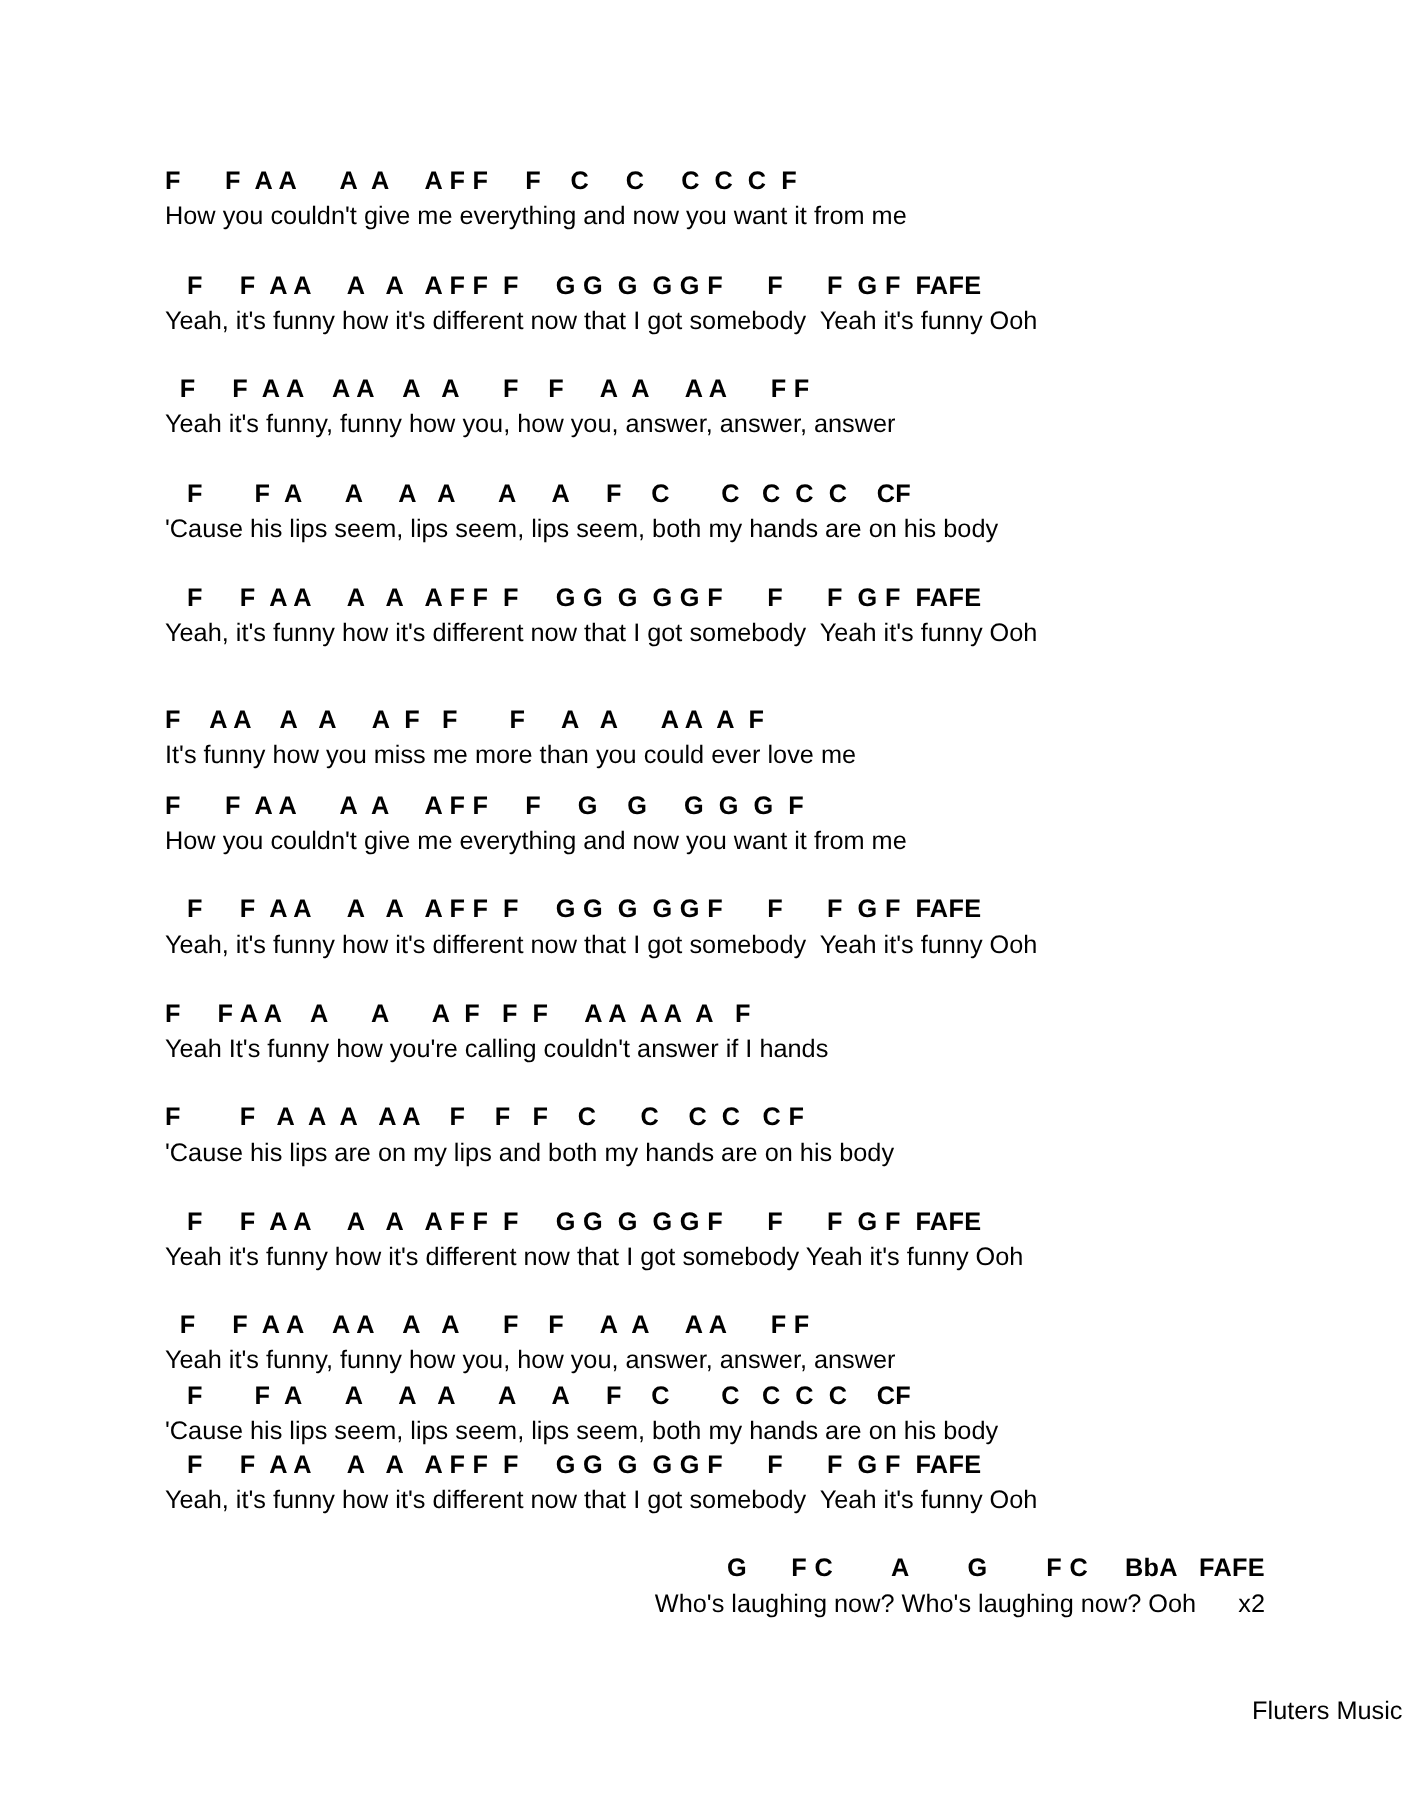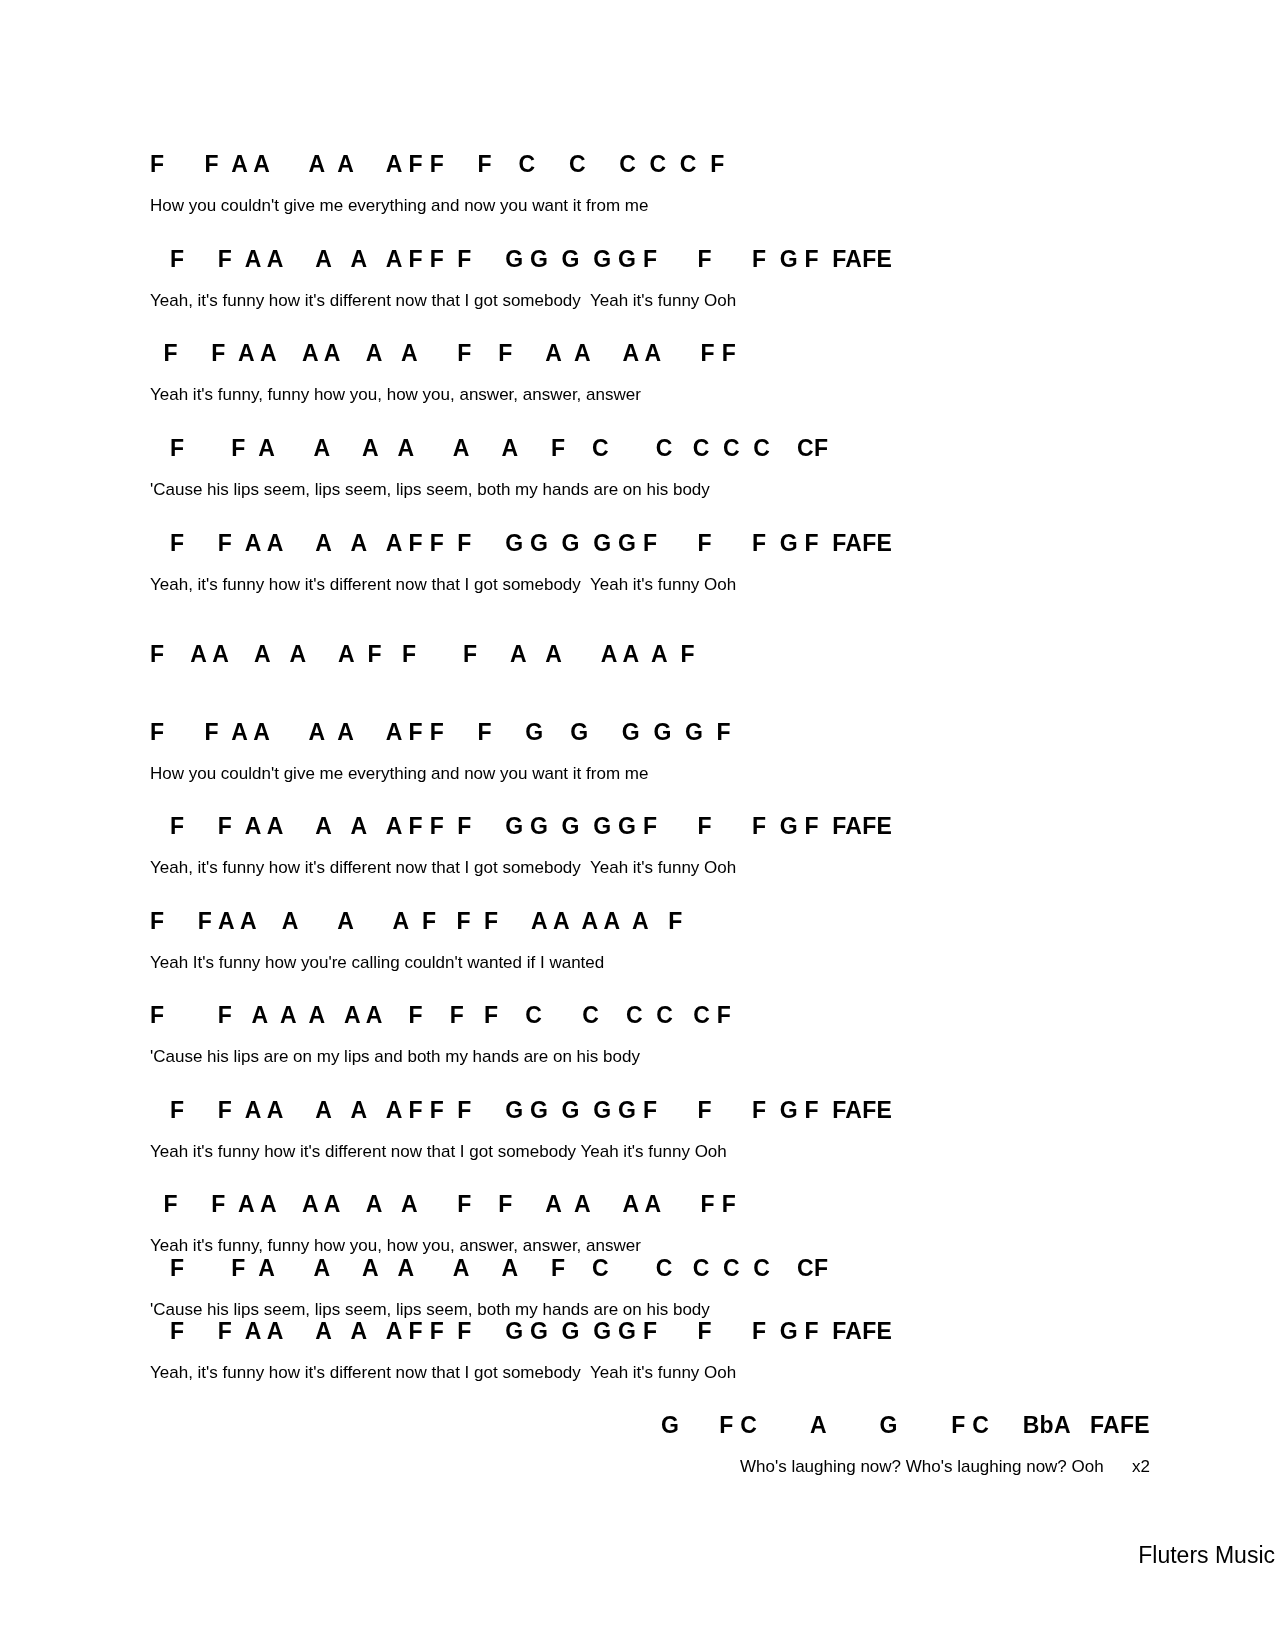--- a/index.html
+++ b/index.html
@@ -28,25 +28,25 @@
     }
     .notes {
       font-weight: bold;
       font-size: 23px;
       line-height: 28px;
       height: 28px;
       white-space: pre;
       letter-spacing: 0.3px;
     }
     .lyric {
-      font-size: 17px;
+      font-size: 23px;
       line-height: 30px;
       height: 30px;
       white-space: pre;
-      margin-top: 13px;
+      margin-top: 3px;
     }
     .lyric .repeat {
       font-weight: normal;
     }
     .footer {
       position: absolute;
       top: 1541px;
       left: 0;
       width: 1275px;
       text-align: right;
@@ -79,35 +79,36 @@
     <div class="lyric">'Cause his lips seem, lips seem, lips seem, both my hands are on his body</div>
   </div>
 
   <div class="block" style="top:529px;">
     <div class="notes">   F     F  A A     A   A   A F F  F     G G  G  G G F      F      F  G F  FAFE</div>
     <div class="lyric">Yeah, it's funny how it's different now that I got somebody  Yeah it's funny Ooh</div>
   </div>
 
   <div class="block" style="top:640px;">
     <div class="notes">F    A A    A   A     A  F   F       F     A   A      A A  A  F</div>
+    <div class="lyric">It's funny how you miss me more than you could ever love me</div>
   </div>
 
   <div class="block" style="top:718px;">
     <div class="notes">F      F  A A      A  A     A F F     F     G    G     G  G  G  F</div>
     <div class="lyric">How you couldn't give me everything and now you want it from me</div>
   </div>
 
   <div class="block" style="top:812px;">
     <div class="notes">   F     F  A A     A   A   A F F  F     G G  G  G G F      F      F  G F  FAFE</div>
     <div class="lyric">Yeah, it's funny how it's different now that I got somebody  Yeah it's funny Ooh</div>
   </div>
 
   <div class="block" style="top:907px;">
     <div class="notes">F     F A A    A      A      A  F   F  F     A A  A A  A   F</div>
-    <div class="lyric">Yeah It's funny how you're calling couldn't wanted if I wanted</div>
+    <div class="lyric">Yeah It's funny how you're calling couldn't answer if I hands</div>
   </div>
 
   <div class="block" style="top:1001px;">
     <div class="notes">F        F   A  A  A   A A    F    F   F    C      C    C  C   C F</div>
     <div class="lyric">'Cause his lips are on my lips and both my hands are on his body</div>
   </div>
 
   <div class="block" style="top:1096px;">
     <div class="notes">   F     F  A A     A   A   A F F  F     G G  G  G G F      F      F  G F  FAFE</div>
     <div class="lyric">Yeah it's funny how it's different now that I got somebody Yeah it's funny Ooh</div>

